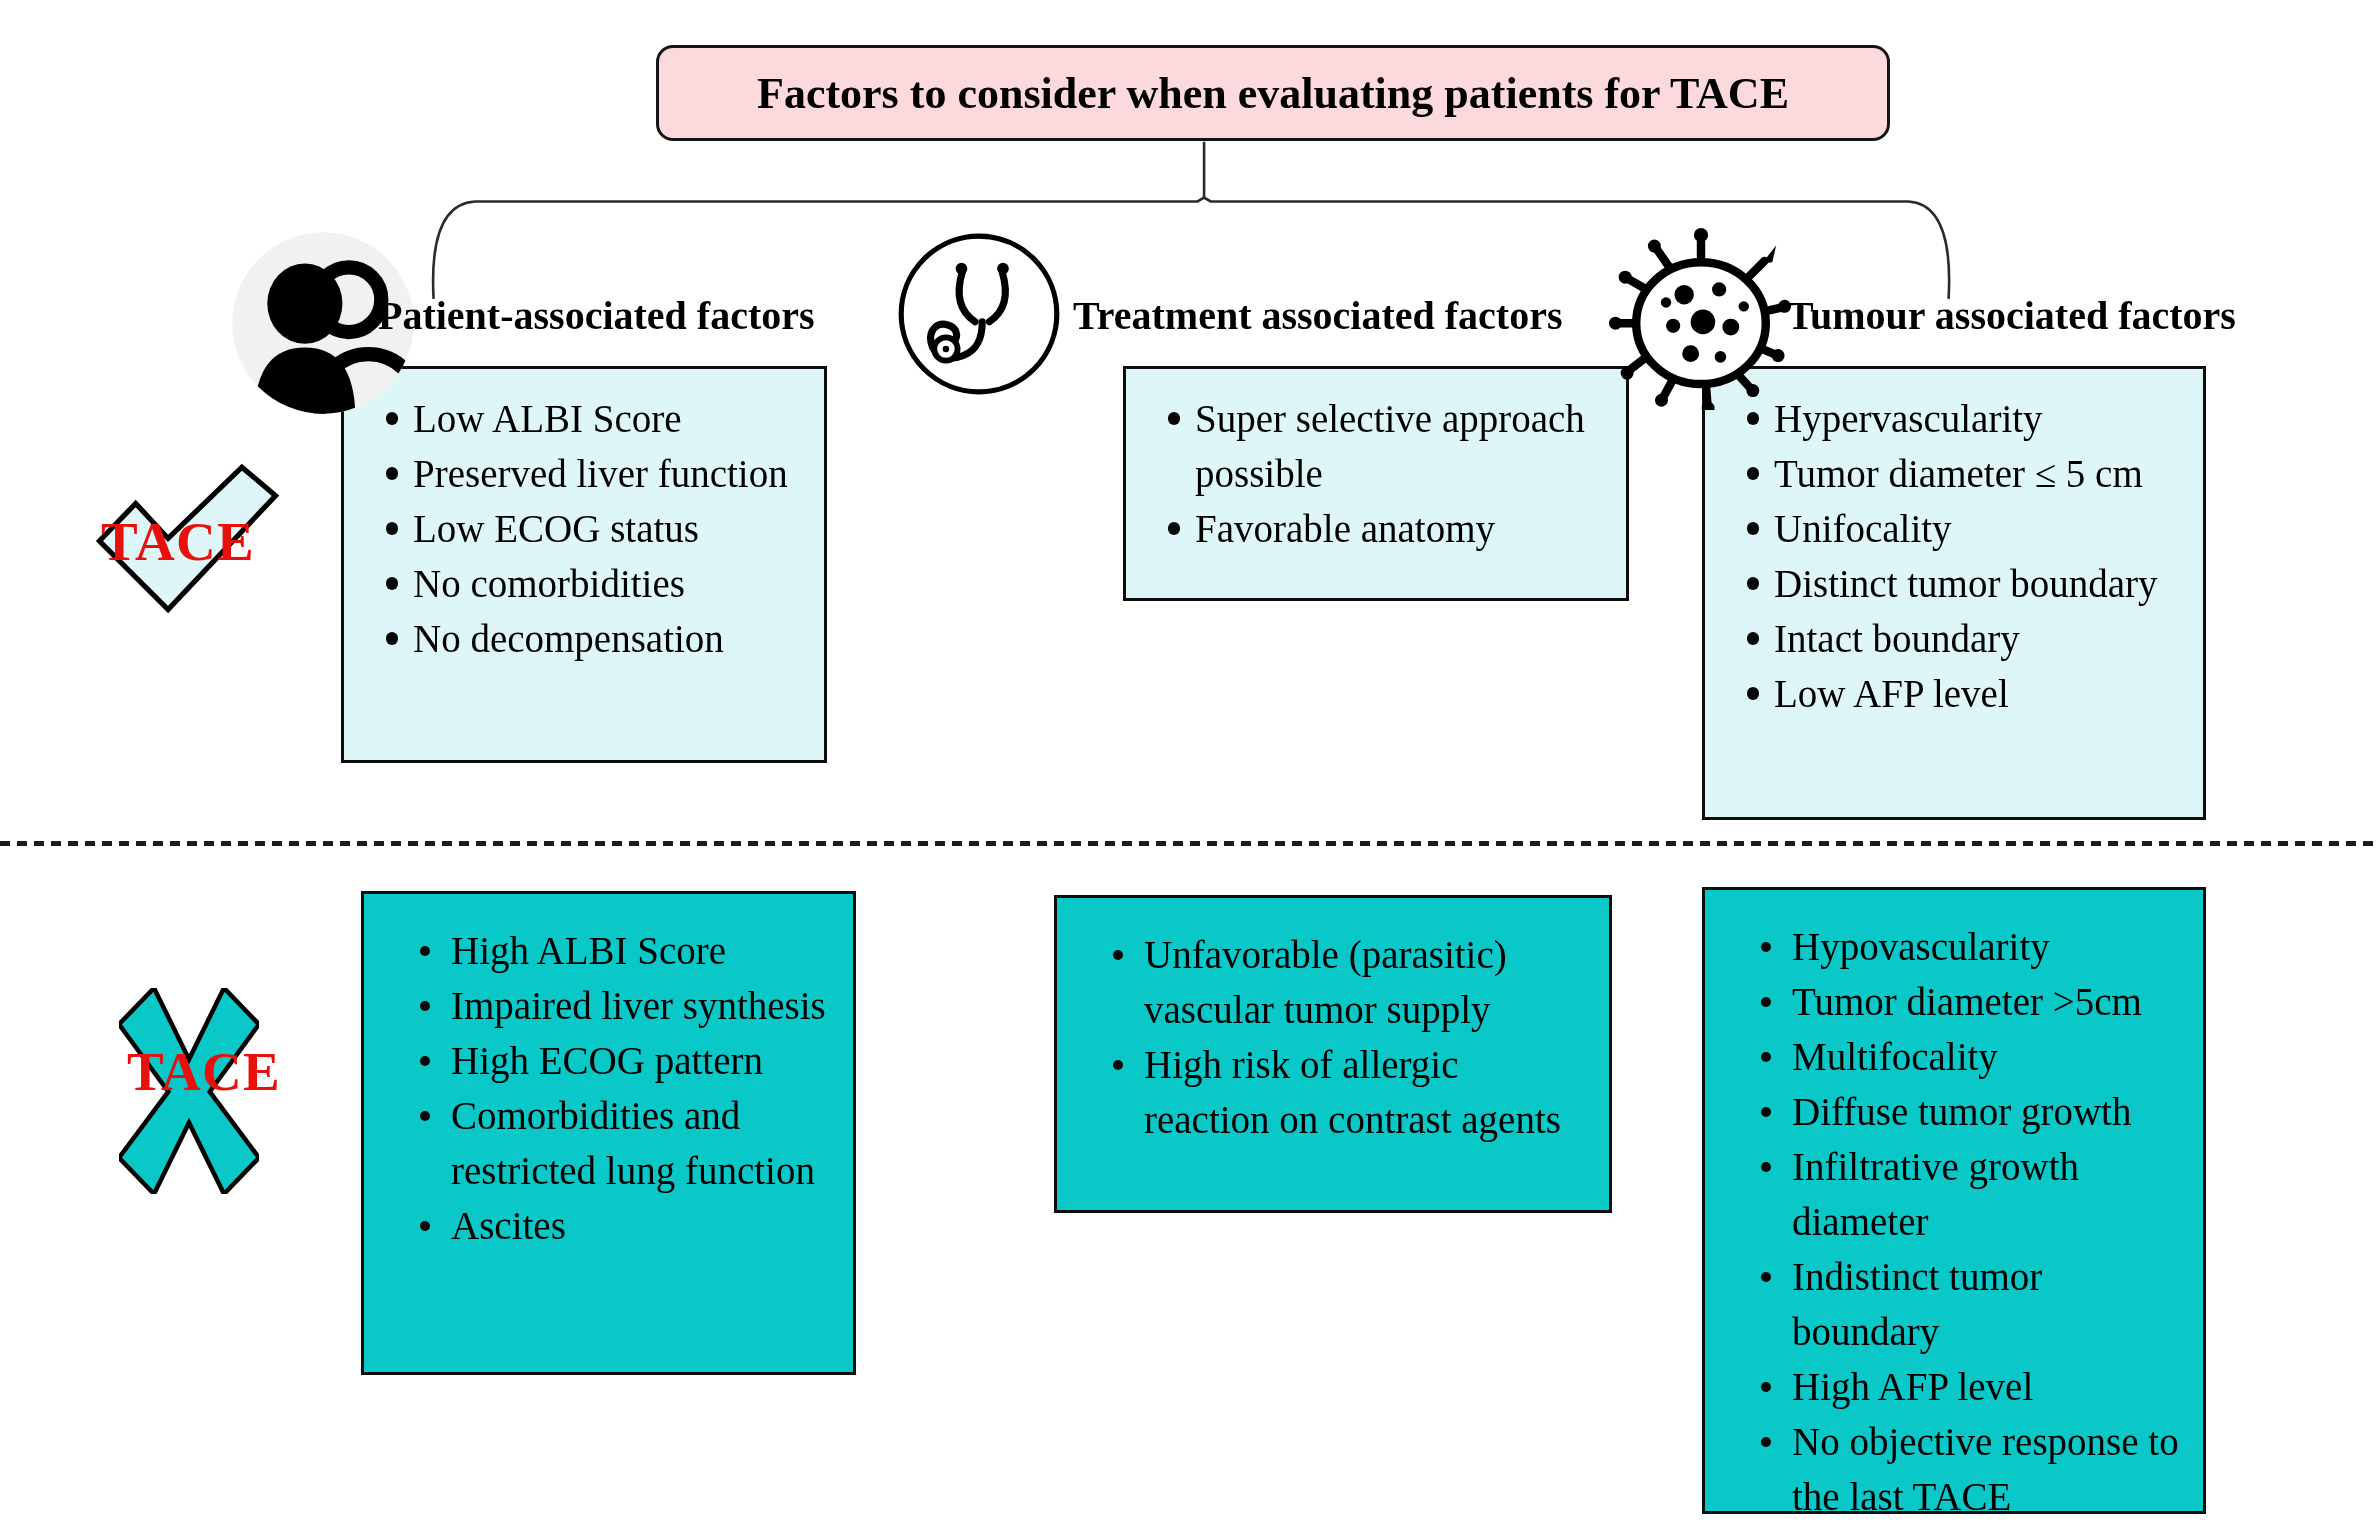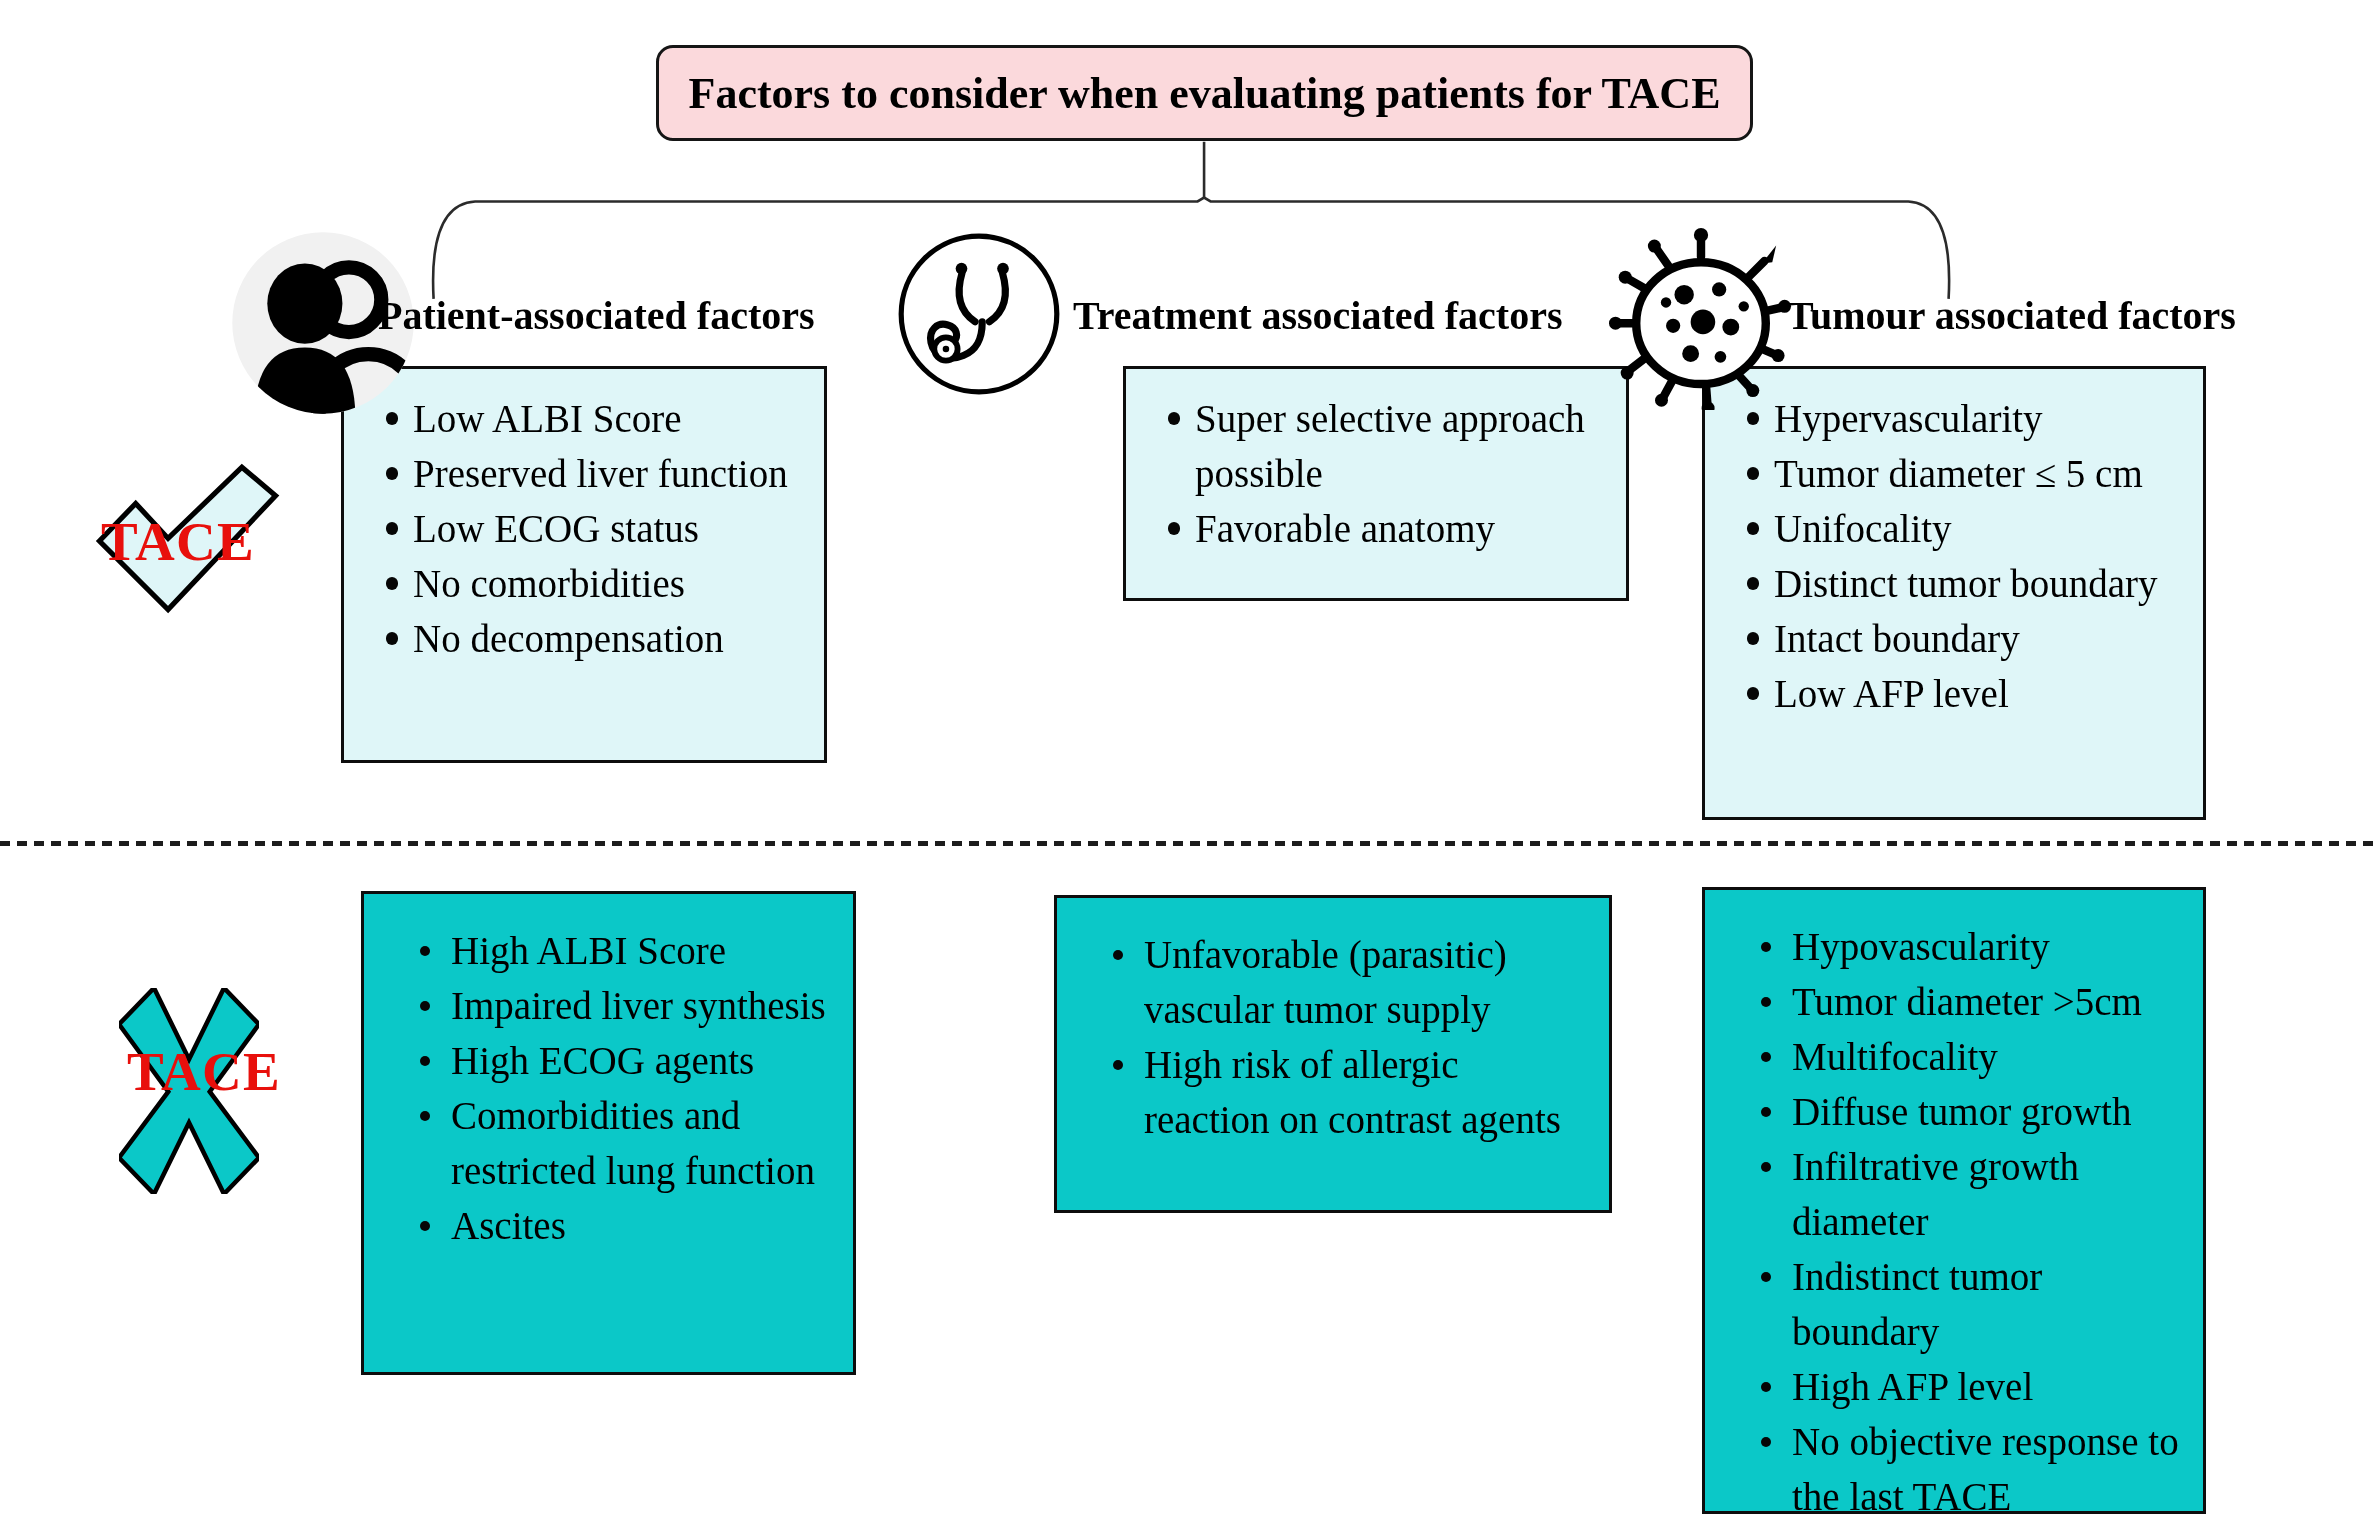--- a/index.html
+++ b/index.html
@@ -8,21 +8,21 @@
     --unfavorable-box-bg:#0bc8c8;
     --tace-label:#e8100c;
     --outline:#111111;
   }
   html,body{margin:0;padding:0;background:#ffffff;}
   #canvas{
     position:relative;width:2377px;height:1535px;background:#ffffff;overflow:hidden;
     font-family:"Liberation Serif",serif;color:#000;
   }
   .title-box{
-    position:absolute;left:656px;top:45px;width:1097px;height:96px;
+    position:absolute;left:656px;top:45px;width:1234px;height:96px;
     background:var(--title-bg);border:3.9px solid #151515;border-radius:17px;
     display:flex;align-items:center;justify-content:center;box-sizing:border-box;
     font-weight:bold;font-size:44px;white-space:nowrap;
   }
   .connector-svg{position:absolute;left:0;top:0;width:2377px;height:1535px;}
   .col-heading{
     position:absolute;font-weight:bold;font-size:40px;line-height:45px;white-space:nowrap;
   }
   #heading-patient{left:378px;top:293px;}
   #heading-treatment{left:1073px;top:293px;}
@@ -99,21 +99,21 @@
         <li>Distinct tumor boundary</li>
         <li>Intact boundary</li>
         <li>Low AFP level</li>
       </ul>
   </div>
 
   <div class="box unfav" id="unfav-patient">
     <ul class="factor-list">
         <li>High ALBI Score</li>
         <li>Impaired liver synthesis</li>
-        <li>High ECOG agents</li>
+        <li>High ECOG pattern</li>
         <li>Comorbidities and restricted lung function</li>
         <li>Ascites</li>
       </ul>
   </div>
   <div class="box unfav" id="unfav-treatment">
     <ul class="factor-list">
         <li>Unfavorable (parasitic) vascular tumor supply</li>
         <li>High risk of allergic reaction on contrast agents</li>
       </ul>
   </div>

